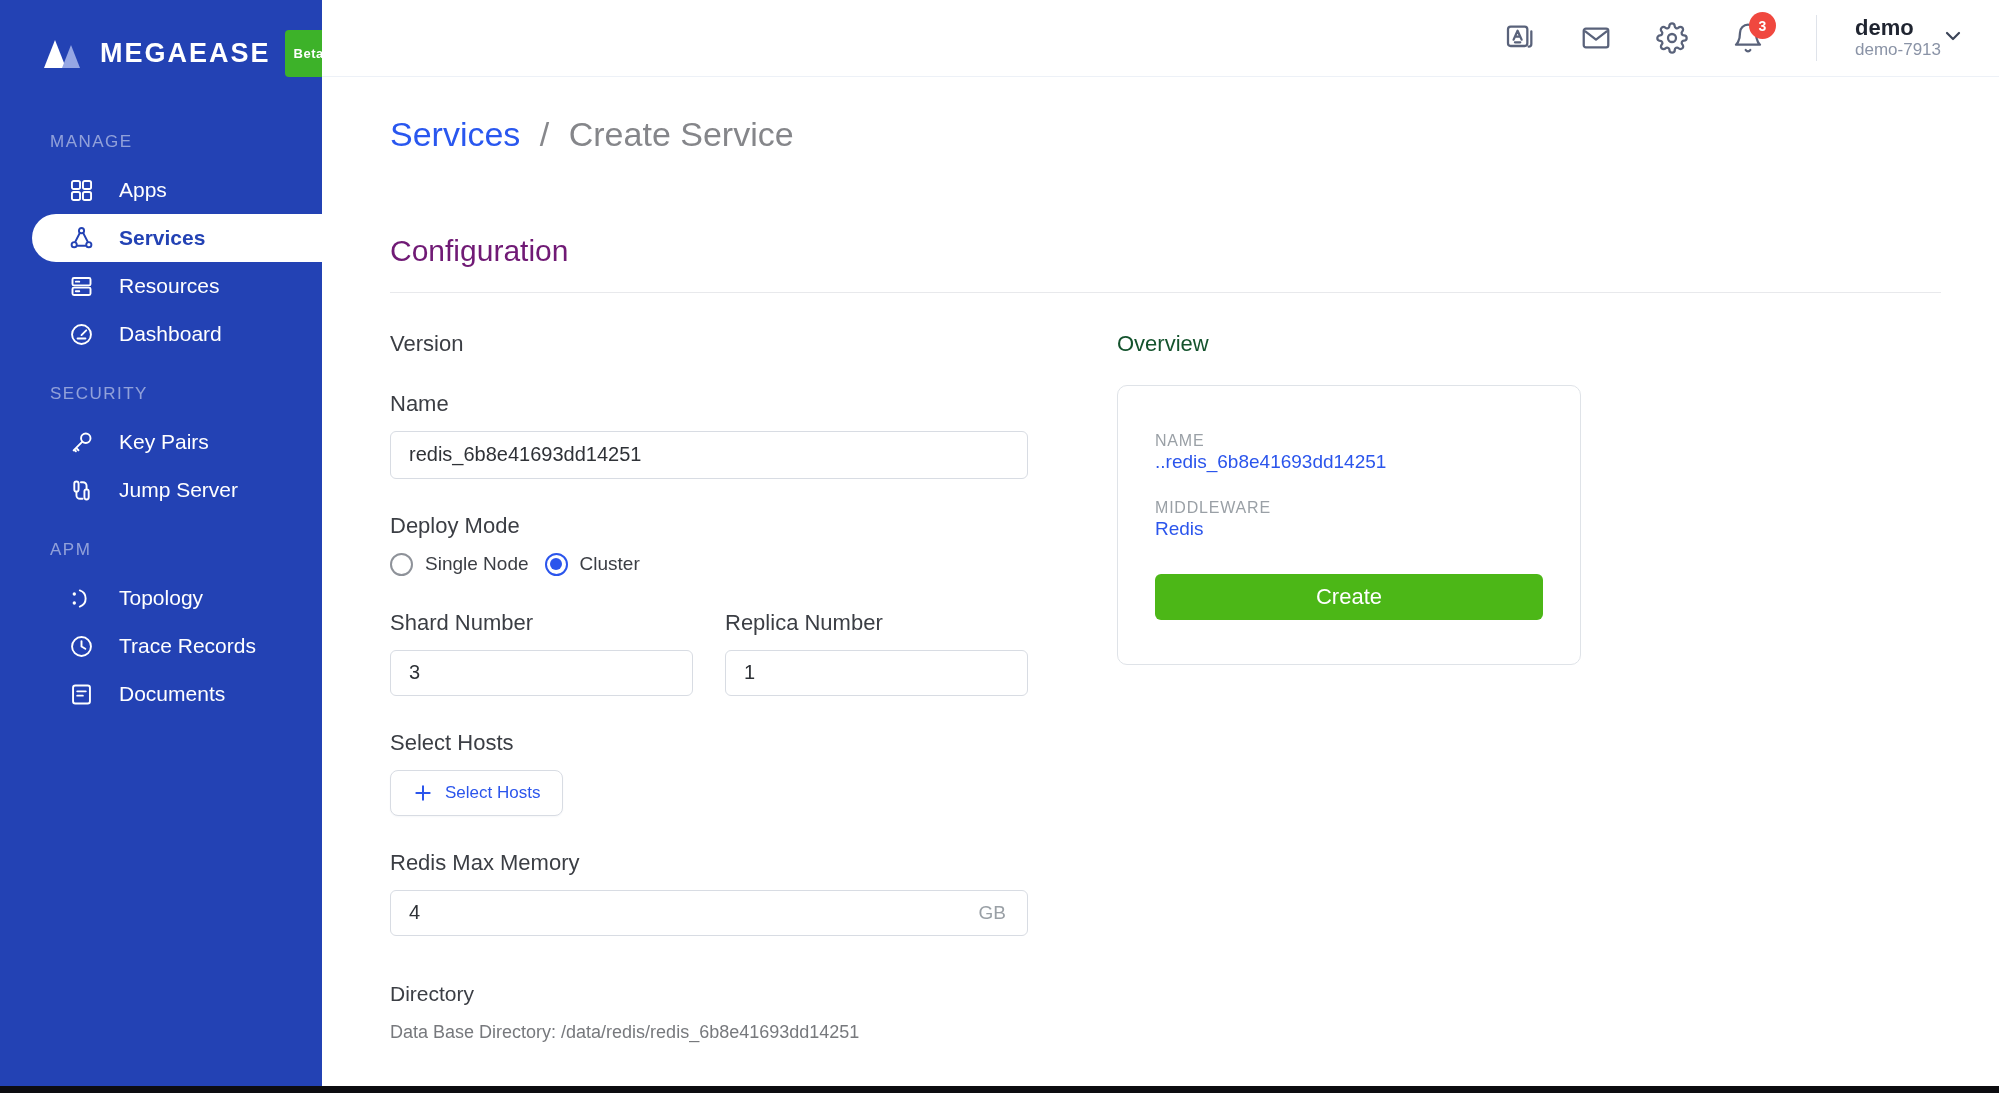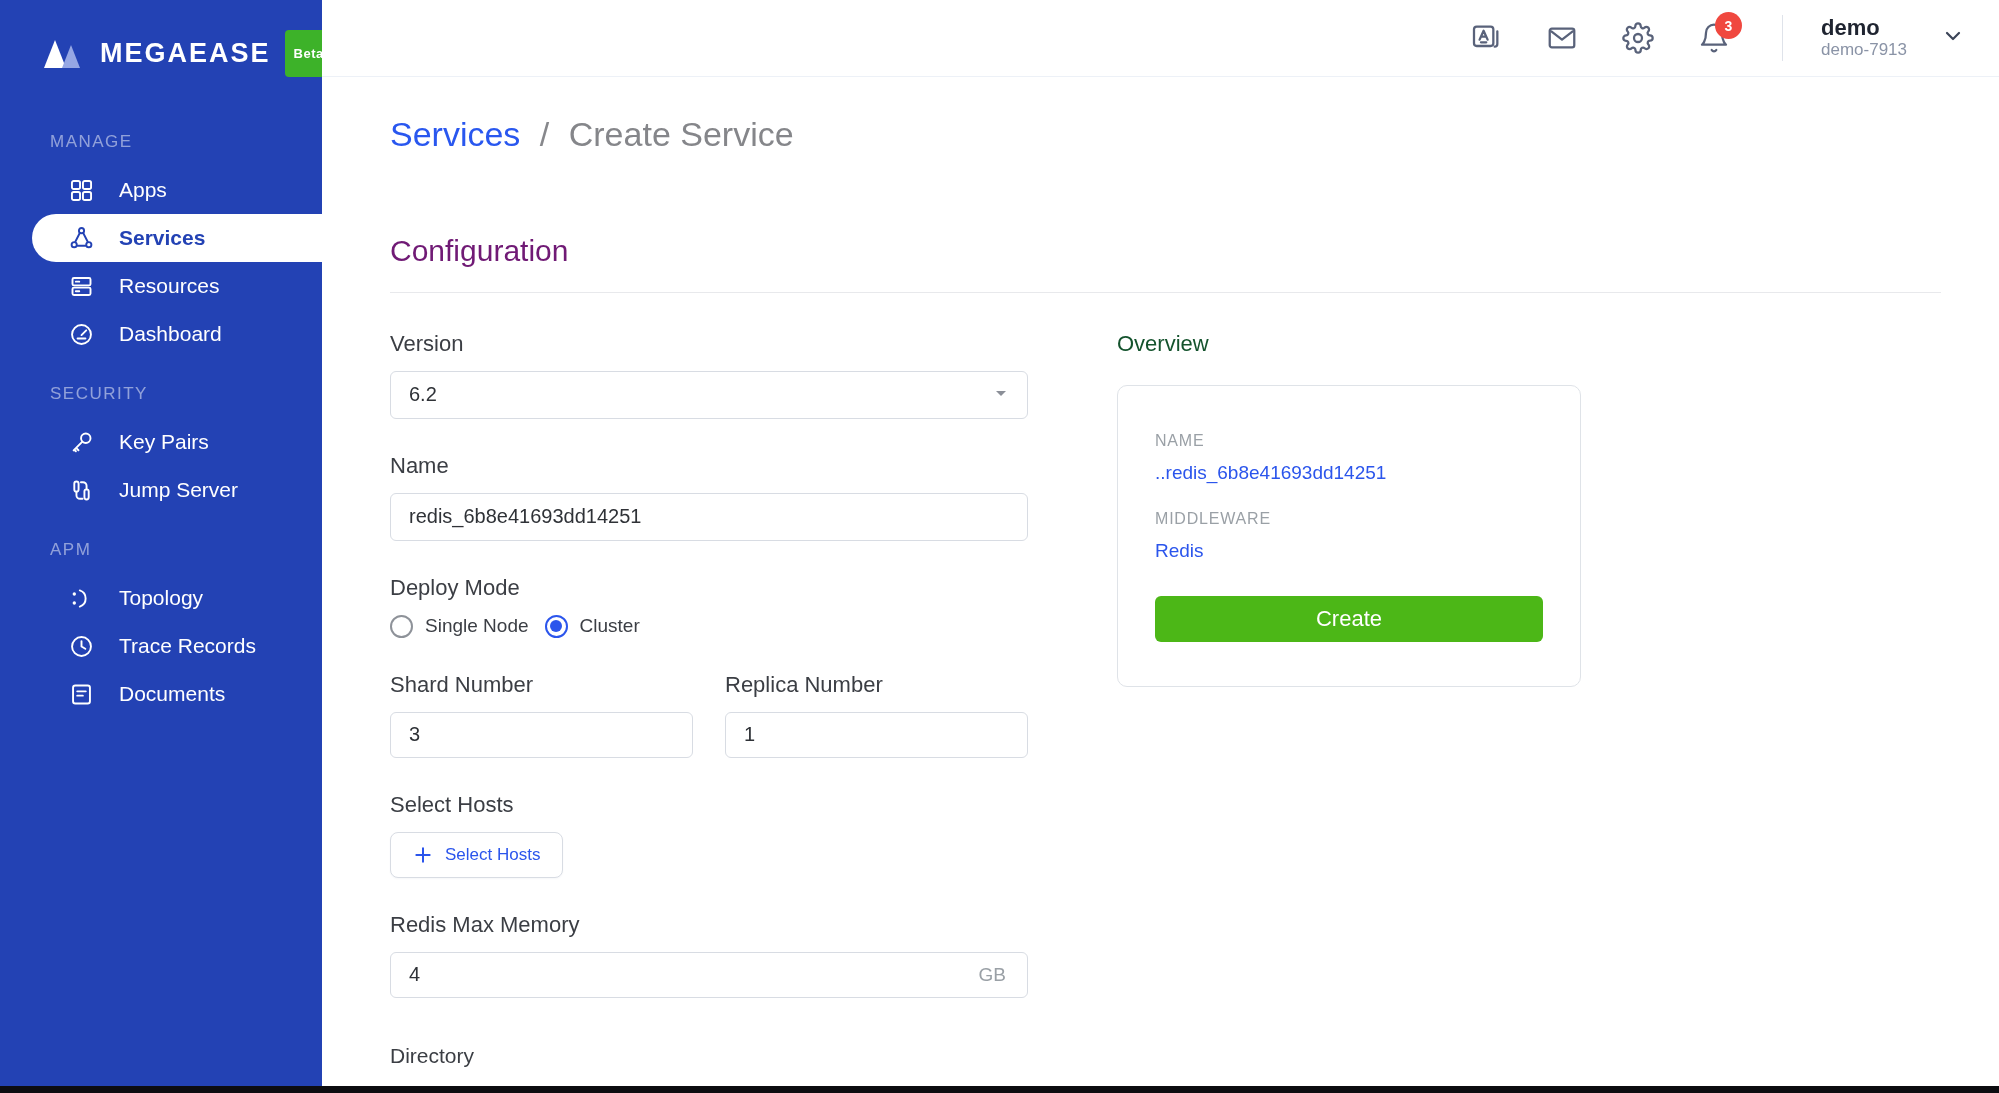--- a/index.html
+++ b/index.html
@@ -23,21 +23,21 @@
   .nav-item svg { width:27px; height:27px; stroke:currentColor; fill:none; stroke-width:1.7; stroke-linecap:round; stroke-linejoin:round; }
   .nav-item.active { background:#ffffff; color:#2342b4; border-radius:28px 0 0 28px; margin-left:32px; padding-left:36px; font-weight:700; }
 
   
   .main { flex:1; display:flex; flex-direction:column; background:#fff; min-width:0; }
   .topbar { height:77px; flex-shrink:0; border-bottom:1px solid #edf1f7; display:flex; align-items:center; justify-content:flex-end; padding-right:34px; }
   .topbar-icon { width:32px; height:32px; color:#59627a; cursor:pointer; position:relative; margin-left:44px; }
   .topbar-icon svg { width:32px; height:32px; stroke:currentColor; fill:none; stroke-width:1.7; stroke-linecap:round; stroke-linejoin:round; }
   .notif-badge { position:absolute; top:-10px; right:-12px; min-width:27px; height:27px; border-radius:50%; background:#f0483f; color:#fff; font-size:14px; font-weight:700; display:flex; align-items:center; justify-content:center; }
   .topbar-divider { width:1px; height:46px; background:#dfe3ea; margin:0 38px 0 52px; }
-  .user-menu { display:flex; align-items:center; gap:34px; cursor:pointer; }
+  .user-menu { display:flex; align-items:center; cursor:pointer; }
   .user-name { font-size:22px; font-weight:700; color:#1f2430; line-height:1.15; }
   .user-account { font-size:17px; color:#8a93a6; line-height:1.2; }
   .chevron svg { width:24px; height:24px; stroke:#3c4558; fill:none; stroke-width:2.2; stroke-linecap:round; stroke-linejoin:round; }
 
   .content { padding:36px 58px 0 68px; flex:1; }
   .breadcrumb { font-size:34px; line-height:1.25; }
   .breadcrumb .bc-parent { color:#2957ef; cursor:pointer; font-weight:500; }
   .breadcrumb .bc-sep { color:#87888c; margin:0 10px; }
   .breadcrumb .bc-current { color:#85868a; }
 
@@ -78,21 +78,21 @@
   .unit-suffix { position:absolute; right:22px; top:50%; transform:translateY(-50%); color:#9aa0a6; font-size:19px; }
 
   .directory-block { margin-top:46px; }
   .directory-label { font-size:21px; color:#3b3e44; }
   .directory-value { margin-top:16px; font-size:18px; color:#77797d; }
 
   
   .overview-title { font-size:22px; color:#14532d; margin-top:0; }
   .overview-card { margin-top:28px; border:1px solid #dfe3e8; border-radius:10px; padding:46px 37px 44px; background:#fff; }
   .ov-field-label { font-size:16px; color:#9aa0a6; letter-spacing:.8px; }
-  .ov-field-value { font-size:19px; color:#2b55ec; font-weight:500; margin-top:12px; cursor:pointer; }
+  .ov-field-value { font-size:19px; color:#2b55ec; font-weight:500; margin-top:1px; cursor:pointer; }
   .ov-field + .ov-field { margin-top:26px; }
   .create-btn { margin-top:34px; width:100%; height:46px; border:none; border-radius:6px; background:#4cb717;
     color:#fff; font-size:22px; font-weight:500; font-family:"Liberation Sans", sans-serif; cursor:pointer; }
 
   .bottom-edge { position:absolute; left:0; bottom:0; width:100%; height:7px; background:#0c0c10; }
 </style>
 </head>
 <body>
 
 <div class="app">
@@ -264,28 +264,20 @@
 
       <h2 class="section-title">Configuration</h2>
       <hr class="section-rule">
 
       <div class="columns">
 
         <div class="form-col">
 
           <div class="fg">
             <div class="fg-label">Version</div>
-            <div class="select-box">
-              <span>6.2</span>
-              <span class="select-caret">
-                <svg viewBox="0 0 16 16">
-                    <polygon points="3,6 13,6 8,11"></polygon>
-                  </svg>
-              </span>
-            </div>
           </div>
 
           <div class="fg">
             <div class="fg-label">Name</div>
             <input class="text-input" type="text" value="redis_6b8e41693dd14251" style="">
           </div>
 
           <div class="fg">
             <div class="fg-label">Deploy Mode</div>
             <div class="radio-row">

